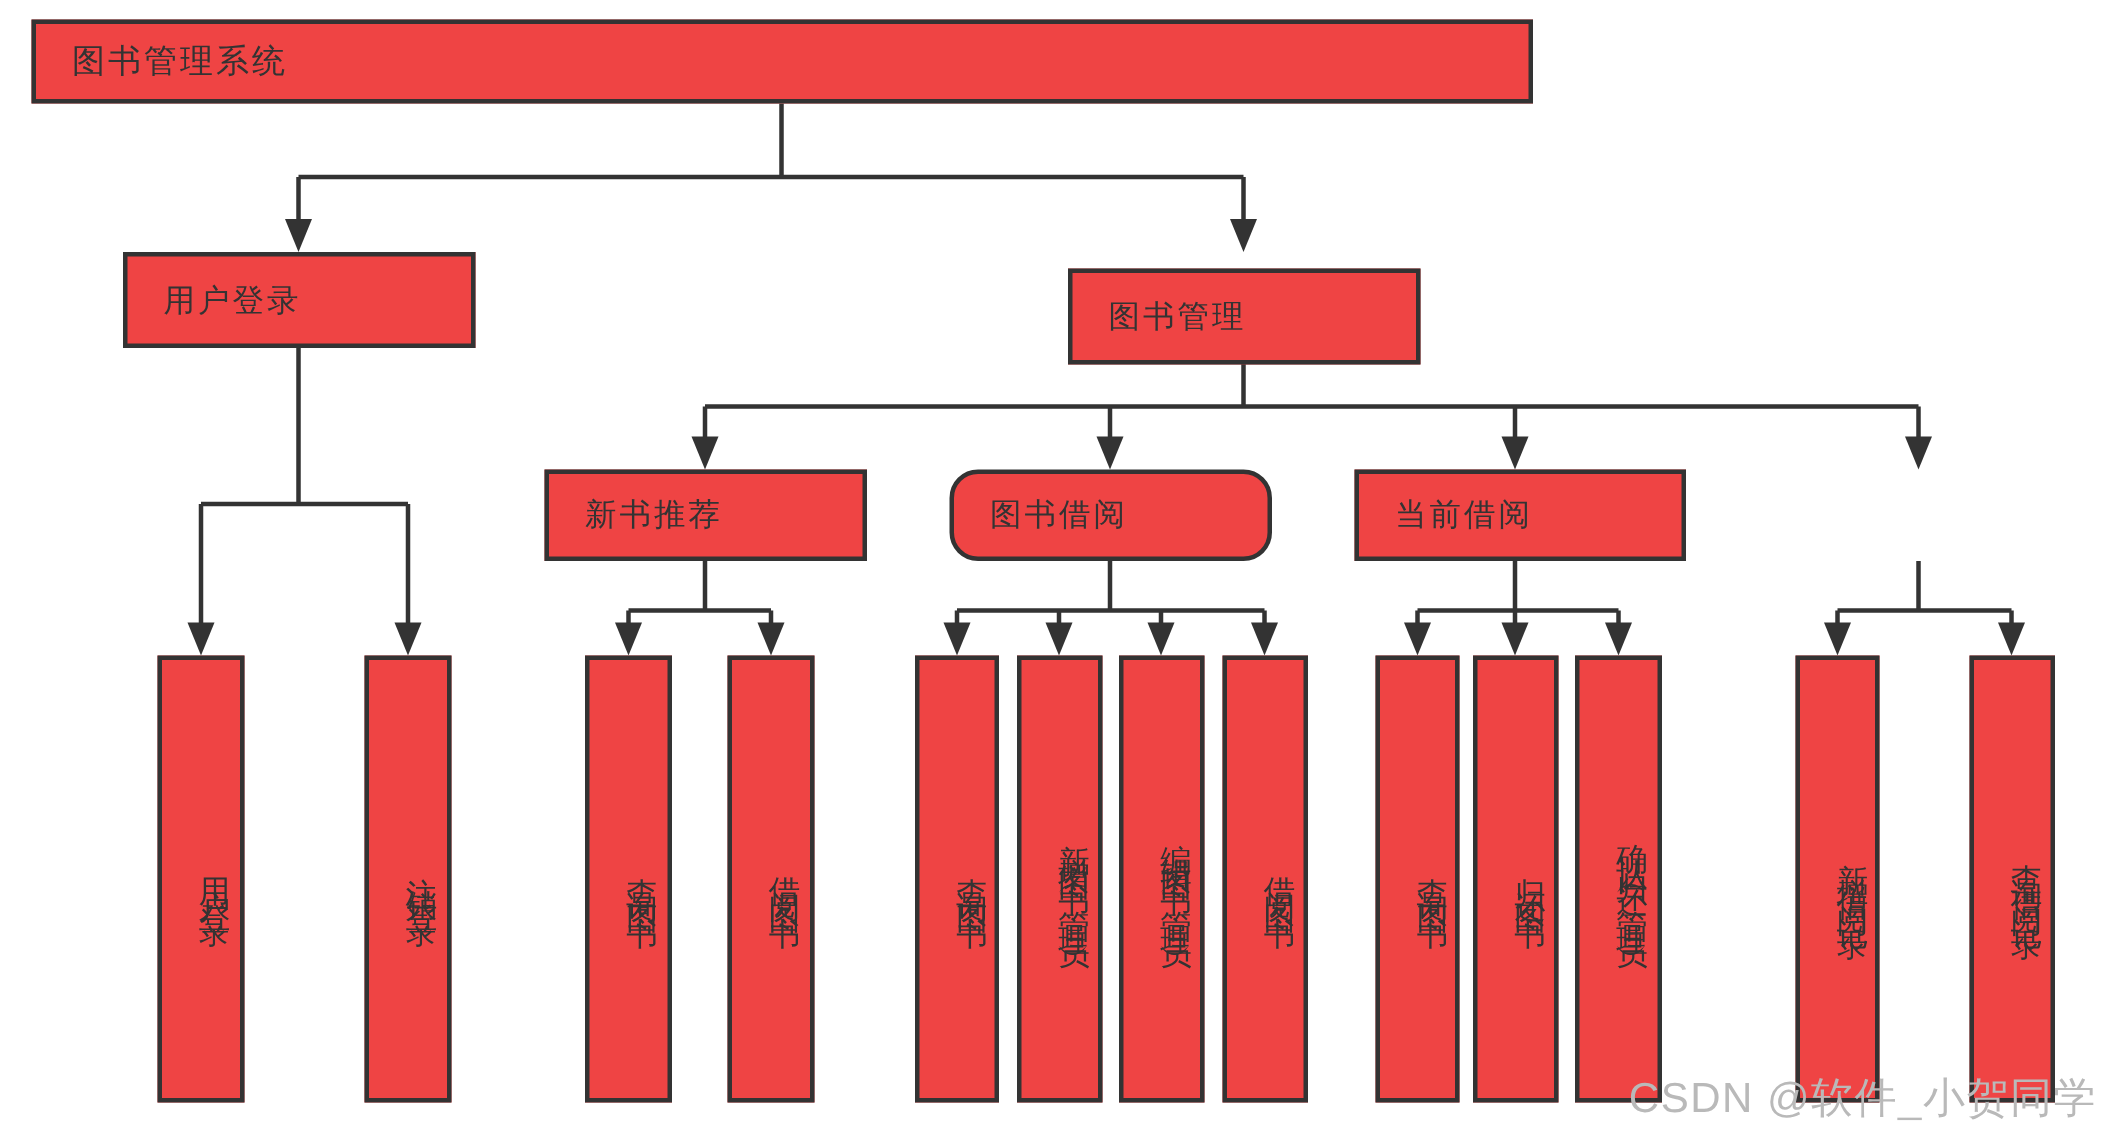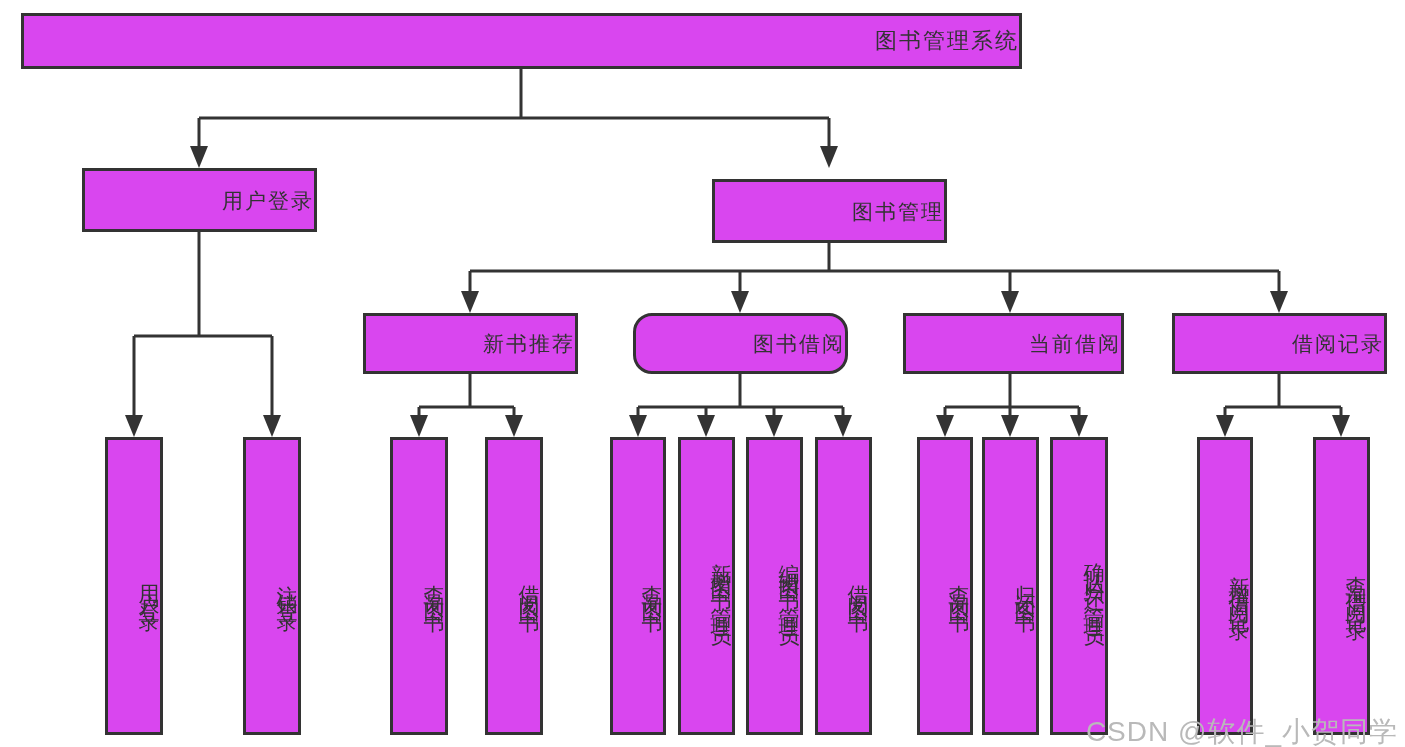--- a/index.html
+++ b/index.html
@@ -17,26 +17,26 @@
   }
   .connectors {
     position: absolute;
     left: 0;
     top: 0;
     z-index: 1;
   }
   .box {
     position: absolute;
     box-sizing: border-box;
-    background: #d946ef;
+    background: #ef4444;
     border: 3px solid #333333;
     color: #333333;
     display: flex;
     align-items: center;
-    justify-content: flex-end;
+    justify-content: flex-start;
     z-index: 2;
     padding-left: 24px;
   }
   .hbox span {
     font-size: 21px;
     letter-spacing: 2px;
     white-space: nowrap;
     line-height: 1;
   }
   .root-box span {
@@ -122,23 +122,20 @@
 
   <div class="box hbox" style="left:363px; top:313px; width:215px; height:61px;">
     <span>新书推荐</span>
   </div>
   <div class="box hbox" style="left:633px; top:313px; width:215px; height:61px;border-radius:19px;">
     <span>图书借阅</span>
   </div>
   <div class="box hbox" style="left:903px; top:313px; width:221px; height:61px;">
     <span>当前借阅</span>
   </div>
-  <div class="box hbox" style="left:1172px; top:313px; width:215px; height:61px;">
-    <span>借阅记录</span>
-  </div>
 
   <div class="box vbox" style="left:105px; top:437px; width:58px; height:298px;">
     <span>用户登录</span>
   </div>
   <div class="box vbox" style="left:243px; top:437px; width:58px; height:298px;">
     <span>注销登录</span>
   </div>
 
   <div class="box vbox" style="left:390px; top:437px; width:58px; height:298px;">
     <span>查询图书</span>

